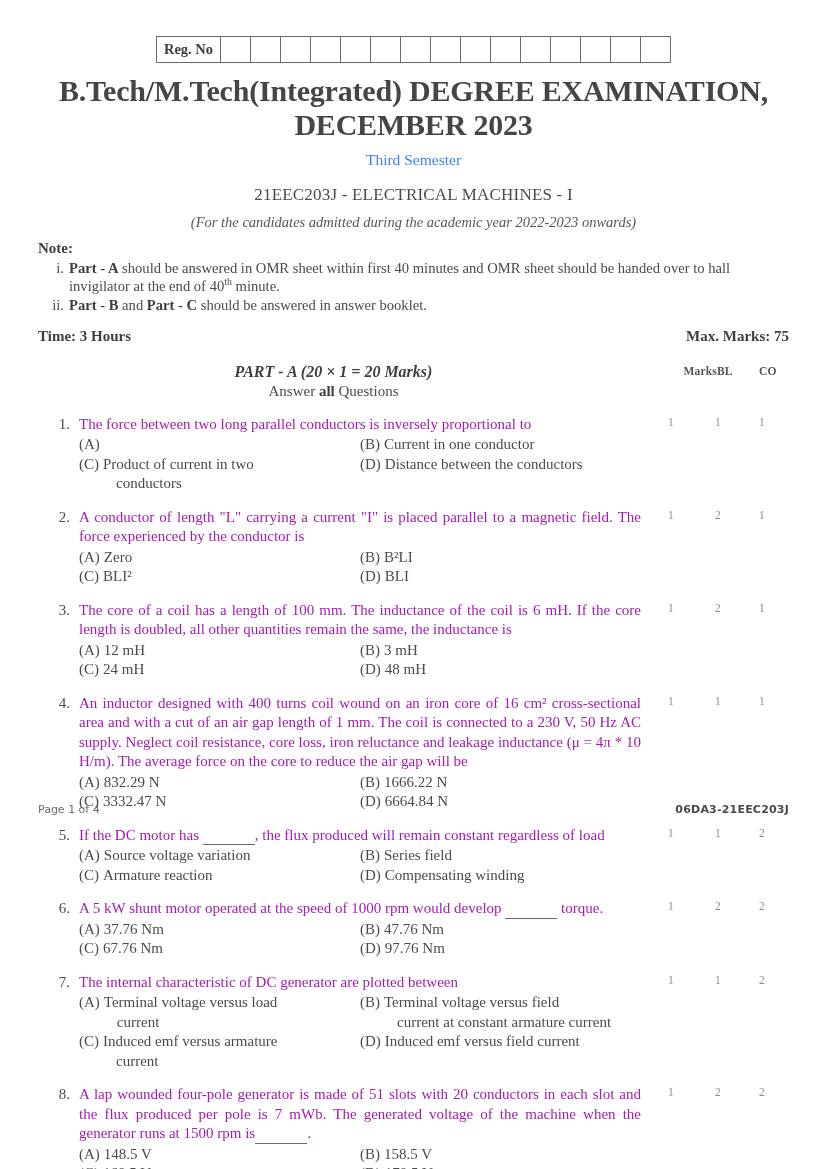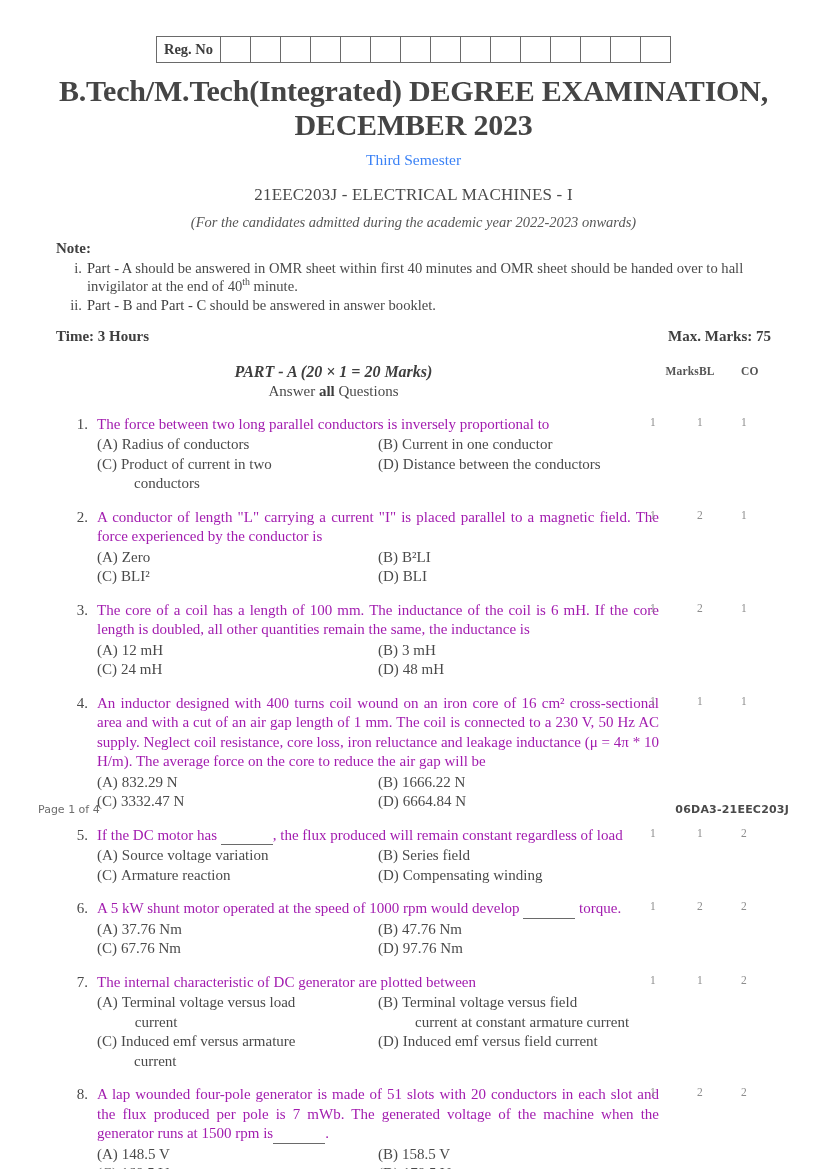--- a/index.html
+++ b/index.html
@@ -13,21 +13,21 @@
     position: relative;
     font-family: "Liberation Serif", serif;
     color: #4a4a4a;
     -webkit-font-smoothing: antialiased;
   }
   .page {
     position: relative;
     width: 827px;
     height: 862px;
     box-sizing: border-box;
-    padding: 0 56px;
+    padding: 0 38px;
   }
 
   
   .regno-wrap {
     display: flex;
     justify-content: center;
     padding-top: 36px;
   }
   .regno-table {
     display: flex;
@@ -99,21 +99,21 @@
     color: #4a4a4a;
     margin-top: 2px;
   }
   .note-num {
     width: 26px;
     text-align: right;
     padding-right: 5px;
     flex: 0 0 auto;
   }
   .note-text { flex: 1 1 auto; }
-  .b { font-weight: normal; color: #3d3d3d; }
+  .b { font-weight: bold; color: #3d3d3d; }
   sup { font-size: 0.68em; vertical-align: super; line-height: 0; }
 
   .time-row {
     display: flex;
     justify-content: space-between;
     align-items: baseline;
     margin-top: 13px;
     font-weight: bold;
     font-size: 15px;
     color: #3f3f3f;
@@ -296,21 +296,20 @@
   </div>
 
   <div class="questions" id="questions">
       <div class="q">
         <div class="q-num">1.</div>
         <div class="q-body">
           <div class="q-stem nojust">The force between two long parallel conductors is inversely proportional to</div>
           <div class="opts">
             <div class="opt">
               <span class="opt-key">(A)</span>
-              <span class="opt-txt">Radius of conductors</span>
             </div>
             <div class="opt">
               <span class="opt-key">(B)</span>
               <span class="opt-txt">Current in one conductor</span>
             </div>
             <div class="opt">
               <span class="opt-key">(C)</span>
               <span class="opt-txt">Product of current in two<span class="cont">conductors</span></span>
             </div>
             <div class="opt">

